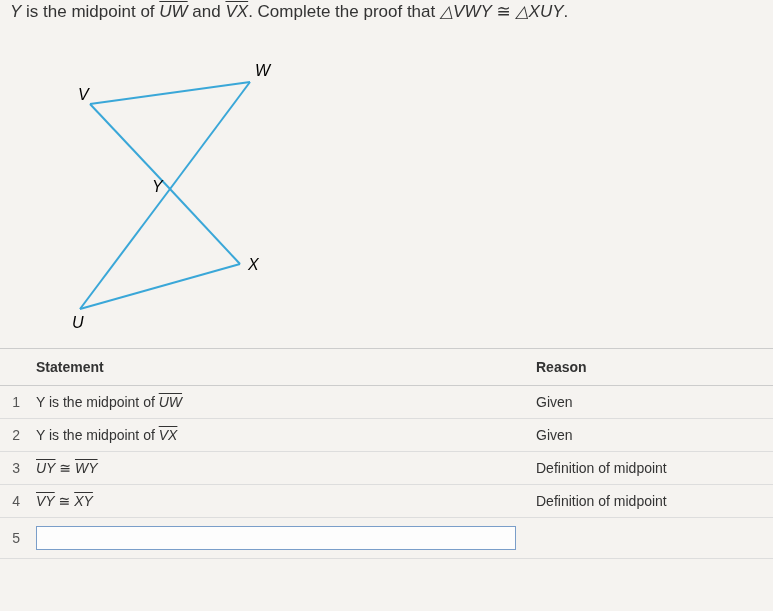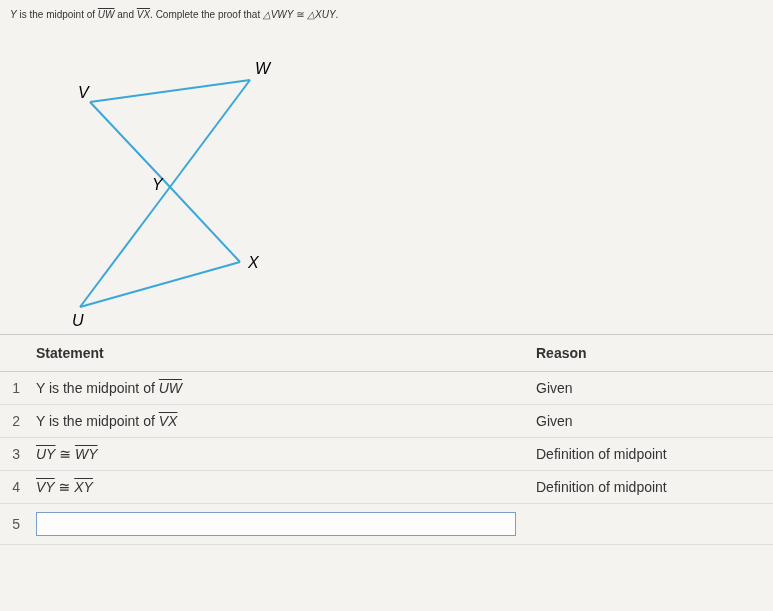--- a/index.html
+++ b/index.html
@@ -6,38 +6,38 @@
     body {
       font-family: Verdana, Geneva, sans-serif;
       background: #f5f3f0;
       width: 773px;
       height: 611px;
       overflow: hidden;
       position: relative;
       color: #333;
     }
     .problem-text {
-      padding: 8px 10px 4px 10px;
-      font-size: 10px;
+      padding: 0 10px 4px 10px;
+      font-size: 17px;
       line-height: 1.4;
     }
     .overline {
       text-decoration: overline;
       font-style: italic;
     }
     .italic { font-style: italic; }
     .diagram {
       display: block;
       margin-left: 40px;
       margin-top: 6px;
     }
     .proof-table {
       width: 100%;
       border-collapse: collapse;
-      margin-top: 2px;
+      margin-top: 14px;
       font-size: 14px;
     }
     .proof-table th {
       text-align: left;
       padding: 10px 8px;
       font-weight: bold;
       background: #f5f3f0;
       border-bottom: 1px solid #ccc;
       border-top: 1px solid #ccc;
     }

